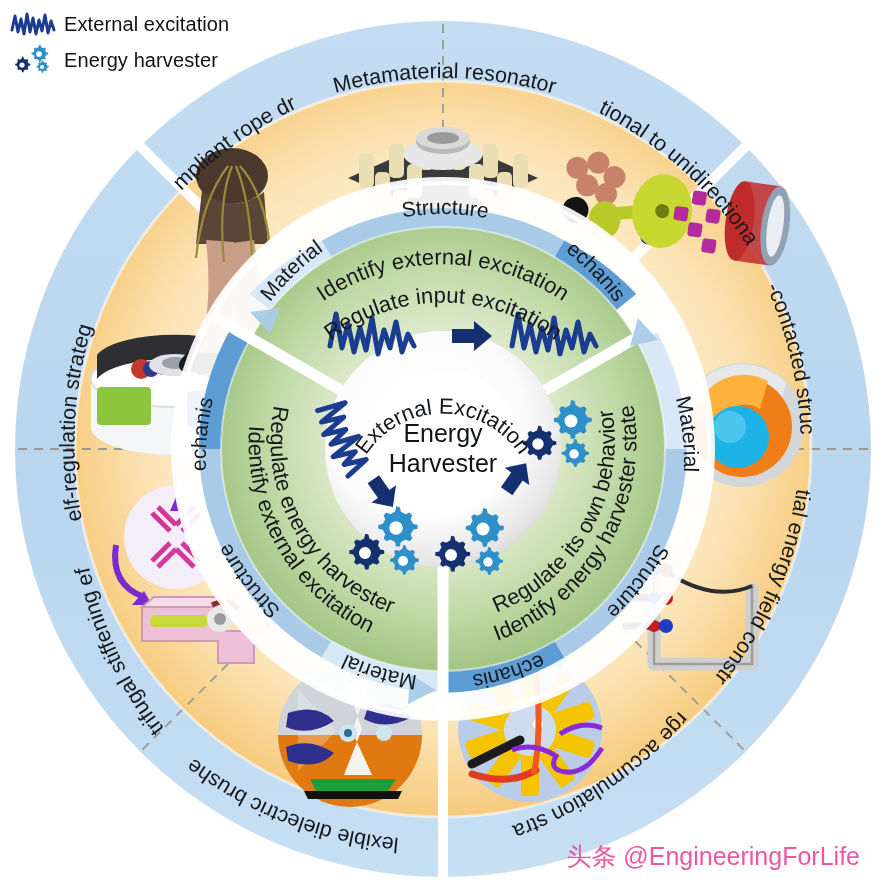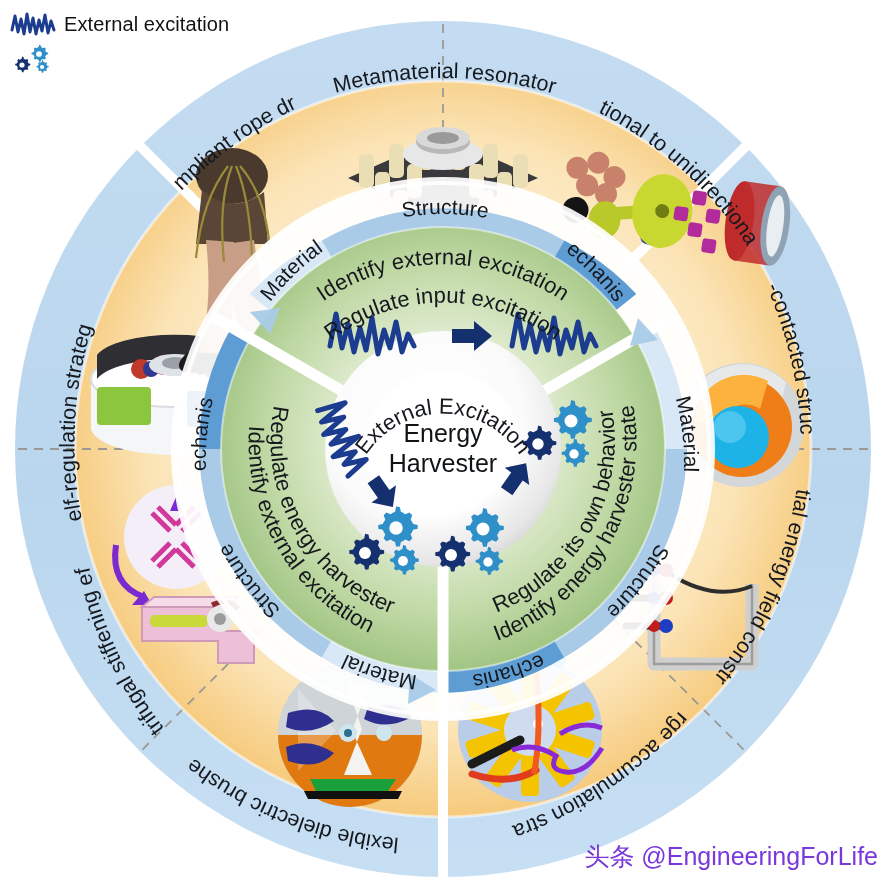--- a/index.html
+++ b/index.html
@@ -12,22 +12,22 @@
   svg.wheel{position:absolute;left:0;top:0;width:886px;height:889px;display:block;}
 
   
   .legend{position:absolute;left:8px;top:6px;z-index:40;}
   .legend-row{display:flex;align-items:center;height:36px;}
   .legend-icon{width:52px;height:34px;display:flex;align-items:center;justify-content:center;}
   .legend-label{font-size:20px;letter-spacing:.1px;color:#101214;margin-left:4px;}
 
   
   .watermark{
-    position:absolute;right:8px;bottom:16px;z-index:45;
-    font-size:25px;color:#6d28d9;opacity:.92;white-space:nowrap;
+    position:absolute;right:26px;bottom:16px;z-index:45;
+    font-size:25px;color:#ec4899;opacity:.92;white-space:nowrap;
     font-family:"Liberation Sans","DejaVu Sans",sans-serif;
   }
 
   
   .ringtxt{font-family:"Liberation Sans","DejaVu Sans",sans-serif;fill:#15181d;}
   .outer-label{font-size:21.5px;}
   .band-label{font-size:21px;}
   .sector-line{font-size:22px;}
   .center-arc{font-size:22px;}
   .center-main{font-size:25px;fill:#111417;}
@@ -447,17 +447,18 @@
       <span class="legend-label">External excitation</span>
     </div>
     <div class="legend-row">
       <span class="legend-icon">
         <svg width="48" height="34" viewBox="0 0 48 34">
           <use href="#sym-gear" x="18" y="0" width="22" height="22" fill="#2f8fc9"></use>
           <use href="#sym-gear" x="2" y="12" width="20" height="20" fill="#14306e"></use>
           <use href="#sym-gear" x="24" y="16" width="16" height="16" fill="#2f8fc9"></use>
         </svg>
       </span>
+      <span class="legend-label">Energy harvester</span>
     </div>
   </div>
 
   <div class="watermark">头条 @EngineeringForLife</div>
 </div>
 
 </body></html>

